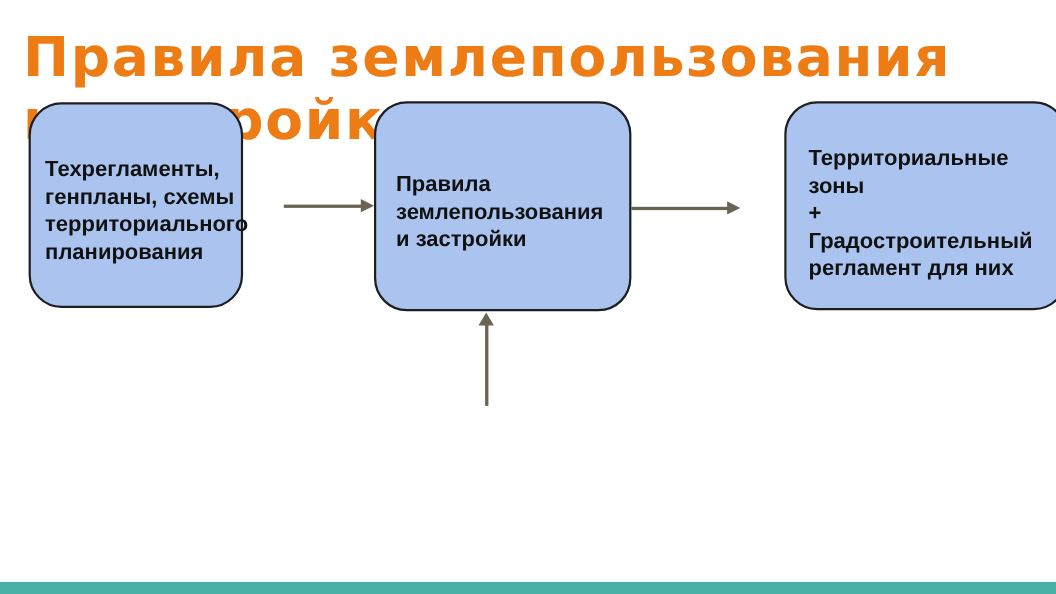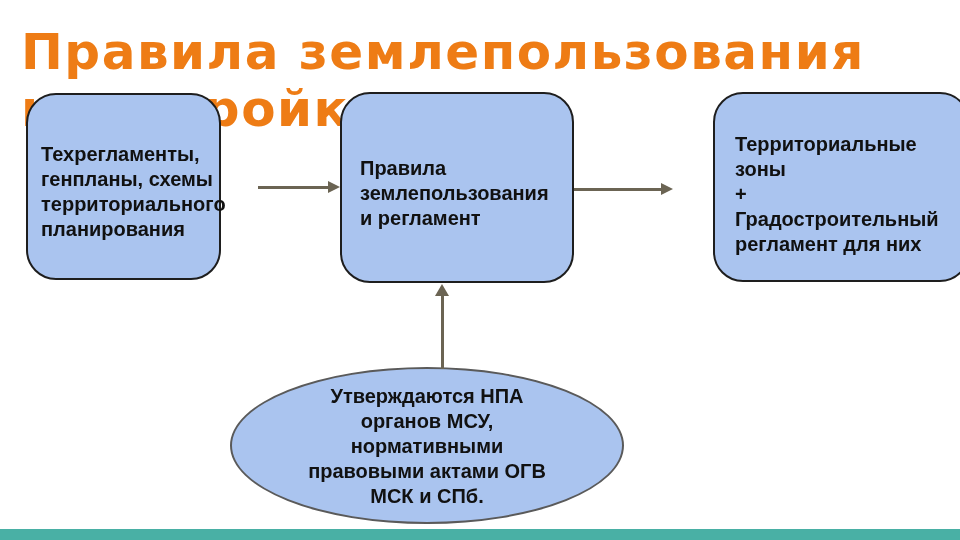--- a/index.html
+++ b/index.html
@@ -113,38 +113,31 @@
   <div class="box box1">
     <div class="box-text">Техрегламенты,
 генпланы, схемы
 территориального
 планирования</div>
   </div>
 
   <div class="box box2">
     <div class="box-text">Правила
 землепользования
-и регламент</div>
+и застройки</div>
   </div>
 
   <div class="box box3">
     <div class="box-text">Территориальные
 зоны
 +
 Градостроительный
 регламент для них</div>
   </div>
 
-  <div class="ellipse">
-    <div class="box-text">Утверждаются НПА
-органов МСУ,
-нормативными
-правовыми актами ОГВ
-МСК и СПб.</div>
-  </div>
 
   <div class="arrow-line a1-line"></div>
   <div class="arrow-head head-right a1-head"></div>
 
   <div class="arrow-line a2-line"></div>
   <div class="arrow-head head-right a2-head"></div>
 
   <div class="arrow-line a3-line"></div>
   <div class="arrow-head head-up a3-head"></div>
 

